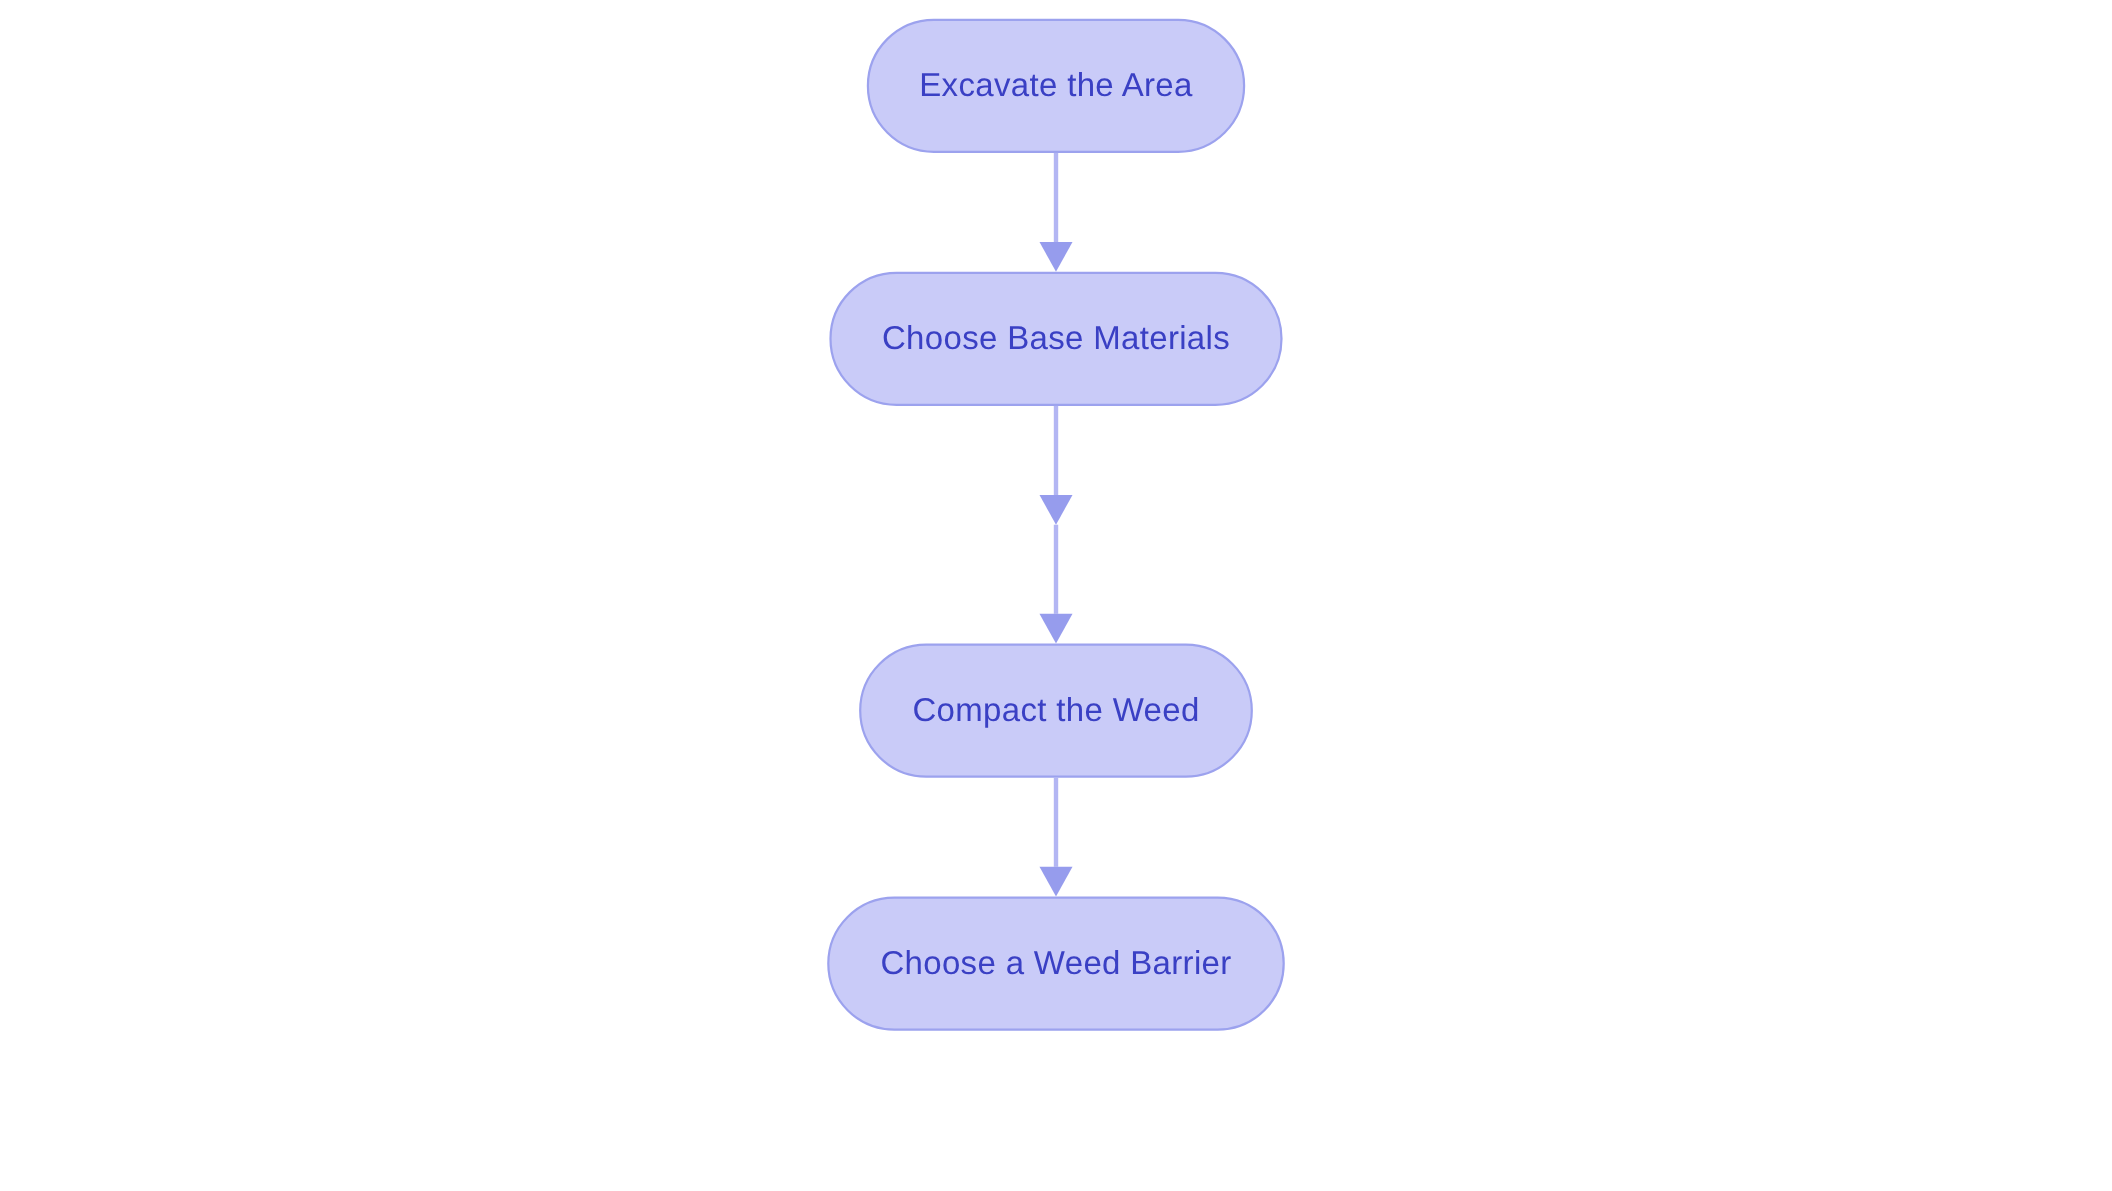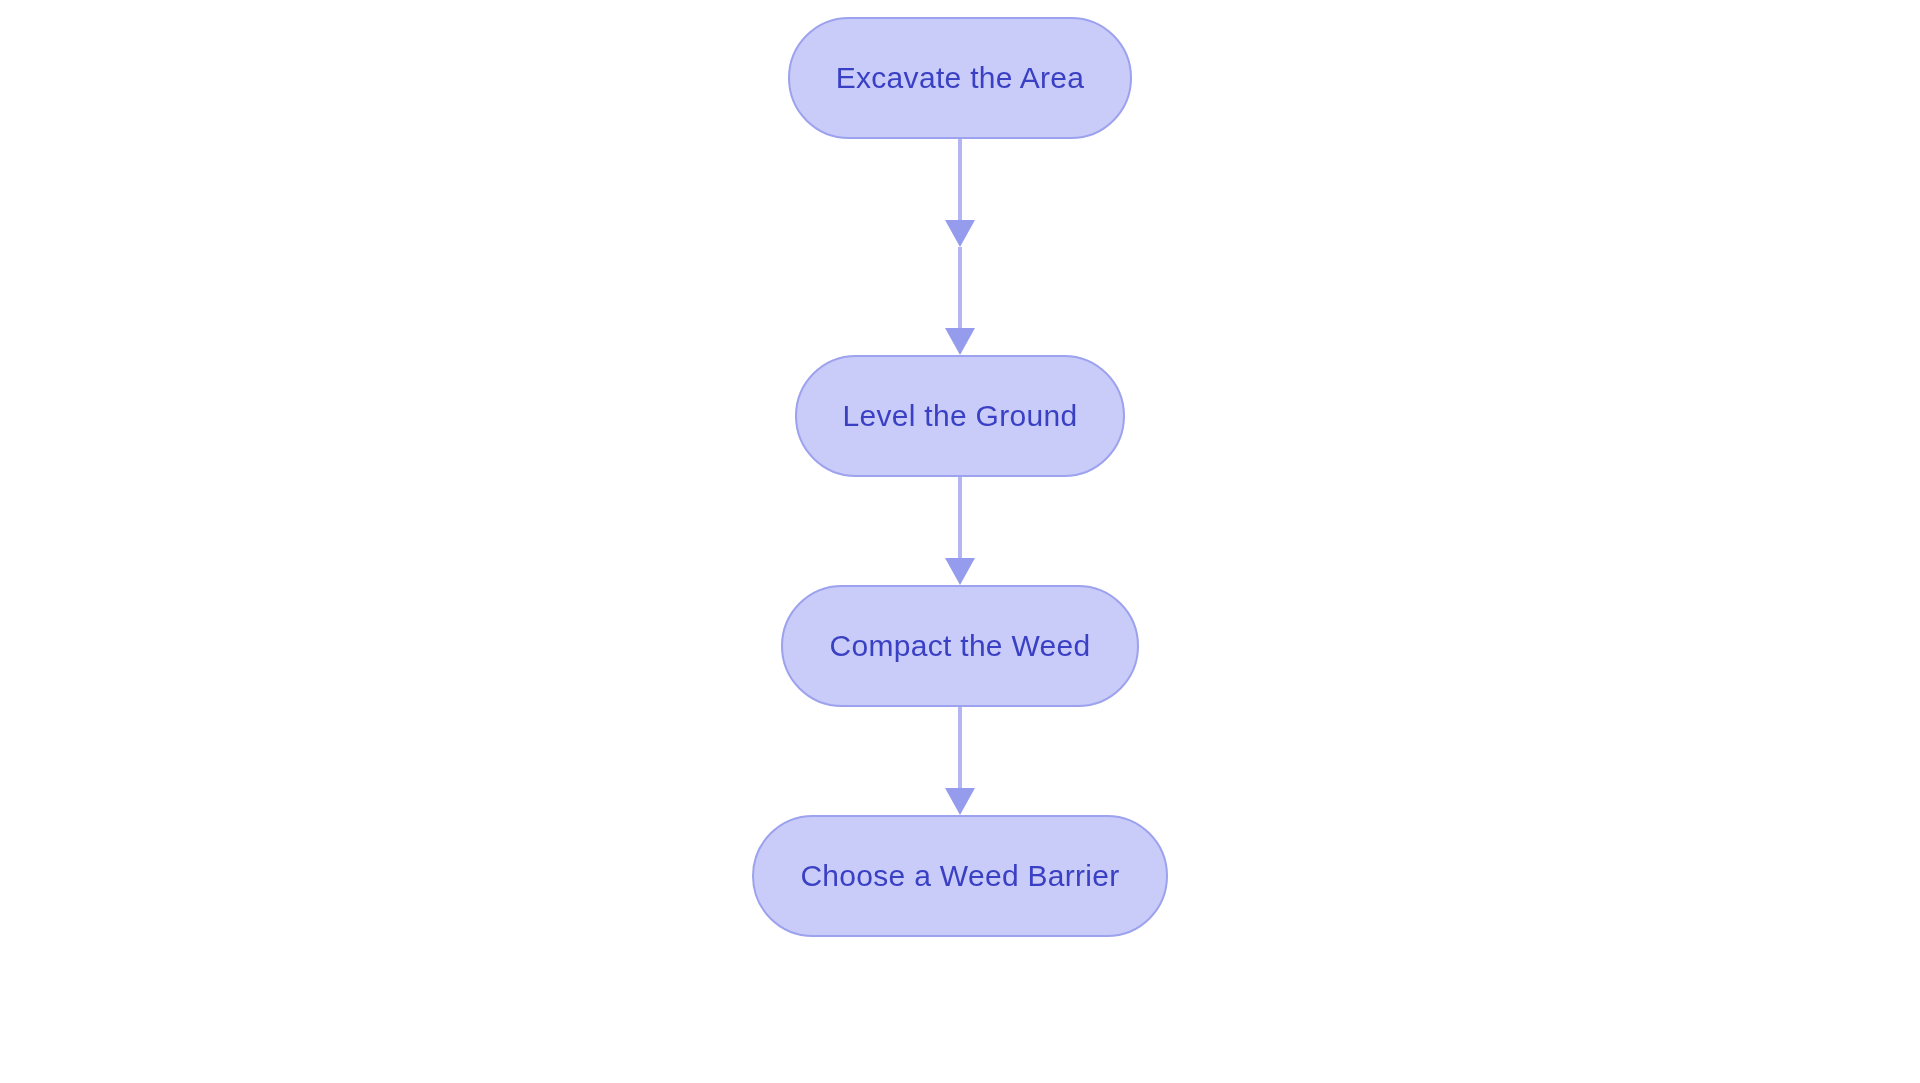--- a/index.html
+++ b/index.html
@@ -66,26 +66,26 @@
 
 <div class="canvas">
   <div class="flowchart" id="flowchart">
       <div class="flow-node">
         <span class="node-label">Excavate the Area</span>
       </div>
       <div class="flow-arrow">
         <div class="arrow-line"></div>
         <div class="arrow-head"></div>
       </div>
+      <div class="flow-node">
+        <span class="node-label">Choose Base Materials</span>
+      </div>
       <div class="flow-arrow">
         <div class="arrow-line"></div>
         <div class="arrow-head"></div>
-      </div>
-      <div class="flow-node">
-        <span class="node-label">Level the Ground</span>
       </div>
       <div class="flow-arrow">
         <div class="arrow-line"></div>
         <div class="arrow-head"></div>
       </div>
       <div class="flow-node">
         <span class="node-label">Compact the Weed</span>
       </div>
       <div class="flow-arrow">
         <div class="arrow-line"></div>

